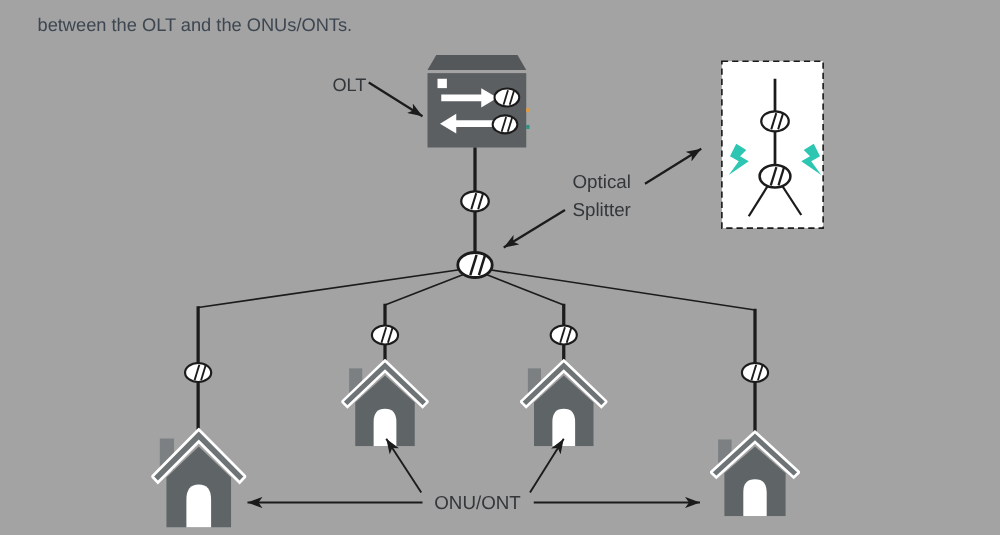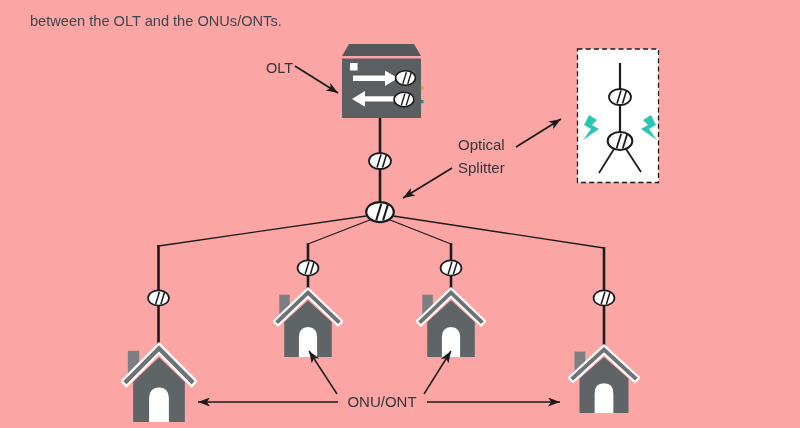--- a/index.html
+++ b/index.html
@@ -2,21 +2,21 @@
 <html style="--text-dark: #3d4651; --label-dark: #33373a; --line-black: #1b1b1b; --device-gray: #5b5f62; --device-top-gray: #54585b; --house-body-gray: #5f6467; --house-roof-gray: #6e7376; --house-chimney-gray: #7c8082; --bolt-teal: #2cc6b2; --led-orange: #e39b3c; --led-teal: #2e8f85;"><head>
 <meta charset="utf-8">
 <style>
   :root{
     --text-dark:#3d4651; --label-dark:#33373a; --line-black:#1b1b1b;
     --device-gray:#5b5f62; --device-top-gray:#54585b;
     --house-body-gray:#5f6467; --house-roof-gray:#6e7376; --house-chimney-gray:#7c8082;
     --bolt-teal:#2cc6b2; --led-orange:#e39b3c; --led-teal:#2e8f85;
   }
   html,body{margin:0;padding:0;background:#ffffff;}
-  .canvas{position:relative;width:800px;height:428px;background:#fca5a5;overflow:hidden;
+  .canvas{position:relative;width:800px;height:428px;background:#a3a3a3;overflow:hidden;
           font-family:"Liberation Sans",sans-serif;}
   .intro{position:absolute;left:30px;top:13px;font-size:14.6px;color:var(--text-dark);}
   svg{position:absolute;left:0;top:0;}
   svg text{font-family:"Liberation Sans",sans-serif;fill:var(--label-dark);}
 </style>
 </head>
 <body>
 
 <div class="canvas">
   <div class="intro">between the OLT and the ONUs/ONTs.</div>

